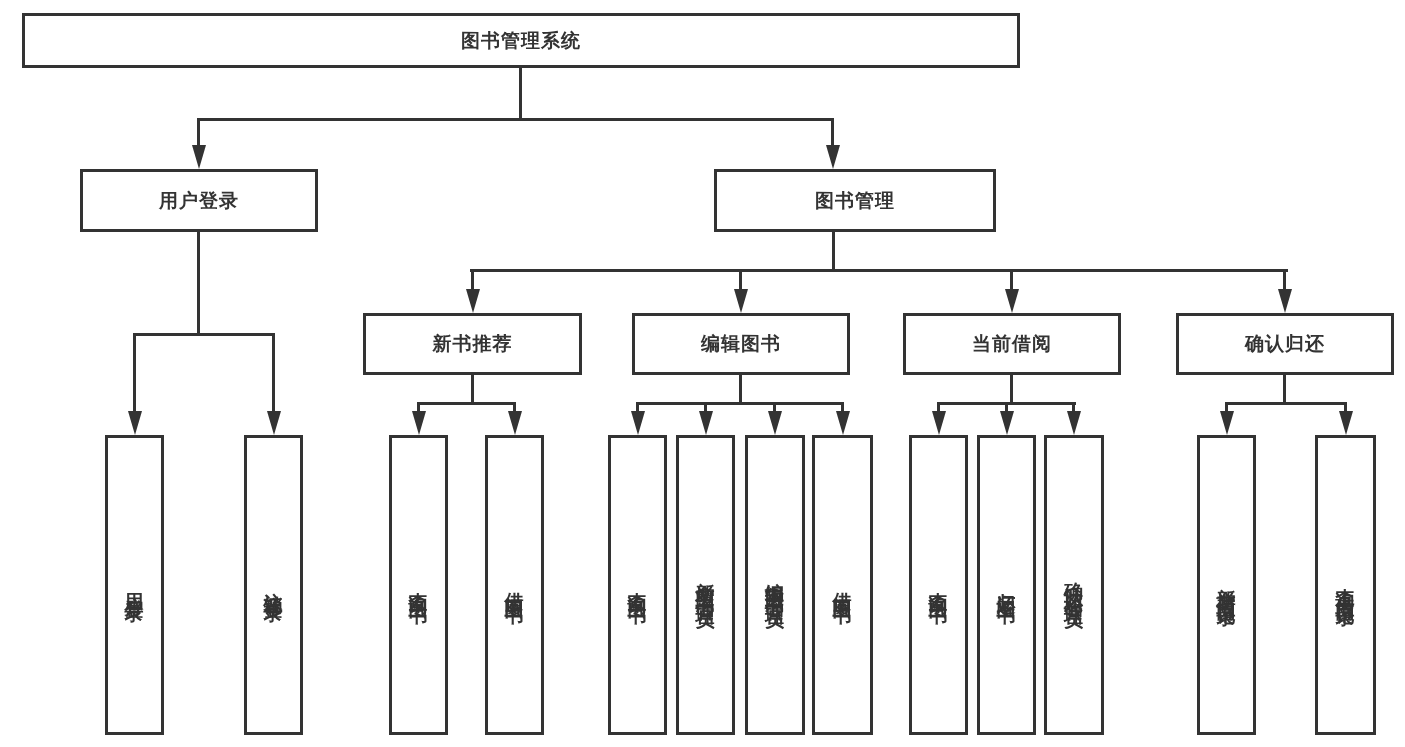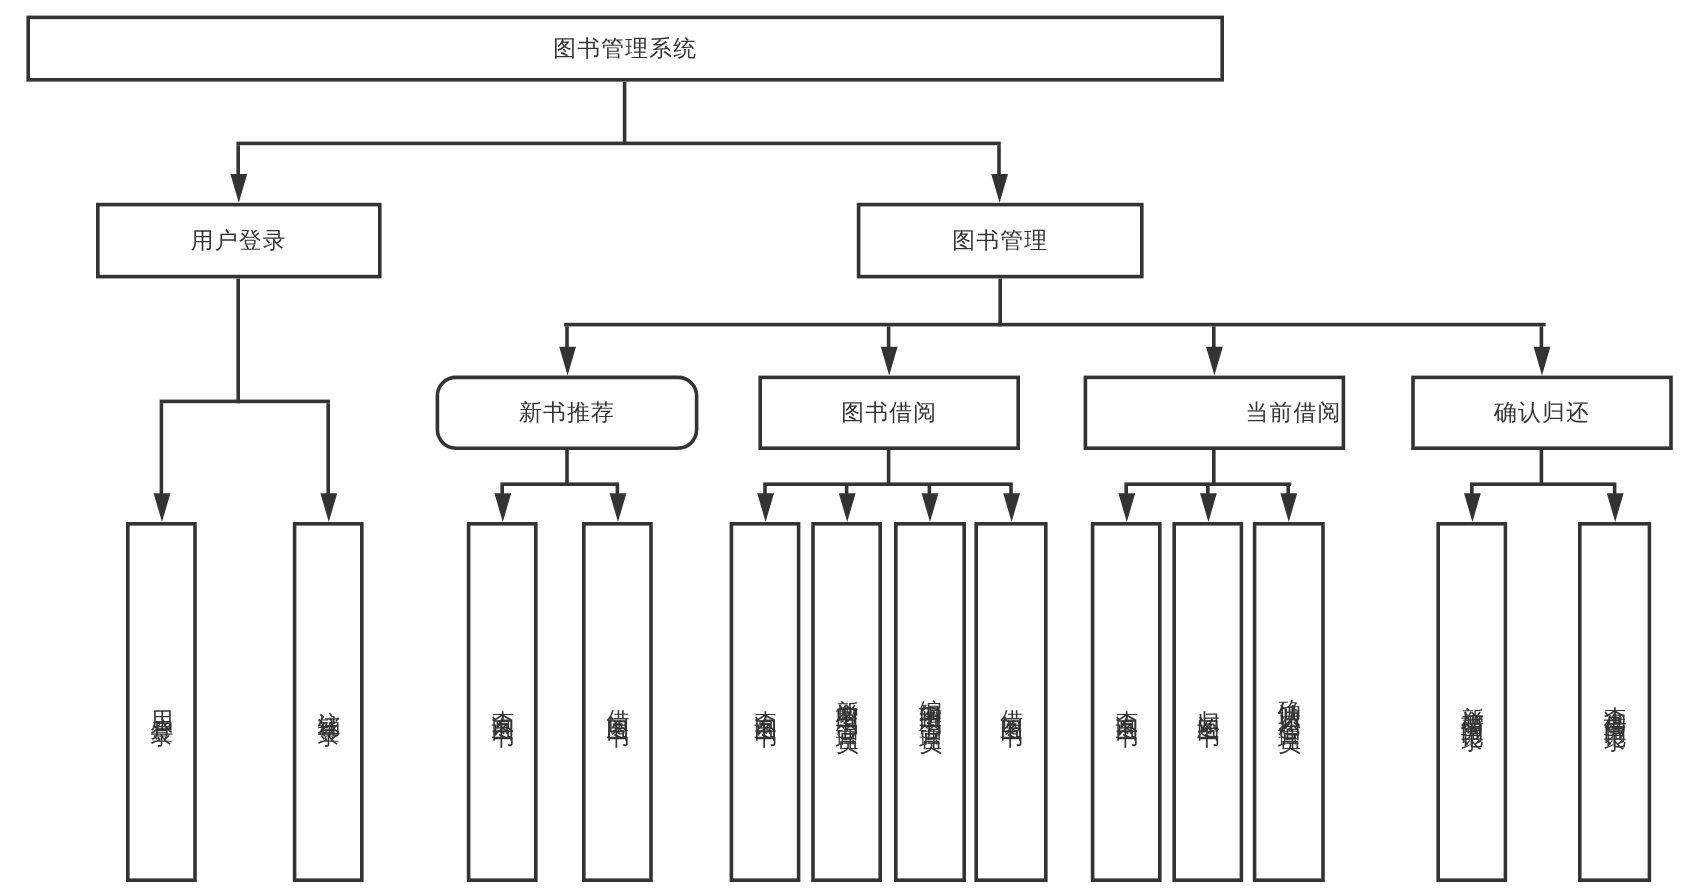--- a/index.html
+++ b/index.html
@@ -2,20 +2,21 @@
 <html><head>
 <meta charset="utf-8">
 <style>
   html,body{margin:0;padding:0;background:#ffffff;}
   #canvas{
     position:relative;
     width:1405px;height:747px;
     background:#ffffff;
     font-family:"Liberation Sans", sans-serif;
     overflow:hidden;
+    font-weight:bold;
   }
   .node{
     position:absolute;
     box-sizing:border-box;
     border:3px solid #333333;
     background:#ffffff;
     color:#333333;
     display:flex;
     align-items:center;
     justify-content:center;
@@ -70,21 +71,21 @@
   <div class="vline" style="left:519px;top:68px;height:52px;"></div>
   <div class="hline" style="left:197px;top:118px;width:637px;"></div>
   <div class="vline" style="left:197px;top:121px;height:26px;"></div>
   <div class="arrow" style="left:192px;top:145px;"></div>
   <div class="vline" style="left:831px;top:121px;height:26px;"></div>
   <div class="arrow" style="left:826px;top:145px;"></div>
 
   <div class="node" style="left:80px;top:169px;width:238px;height:63px;">
     <span>用户登录</span>
   </div>
-  <div class="node" style="left:714px;top:169px;width:239px;height:63px;">
+  <div class="node" style="left:714px;top:169px;width:282px;height:63px;">
     <span>图书管理</span>
   </div>
 
   <div class="vline" style="left:197px;top:232px;height:104px;"></div>
   <div class="hline" style="left:133px;top:333px;width:142px;"></div>
   <div class="vline" style="left:133px;top:336px;height:77px;"></div>
   <div class="arrow" style="left:128px;top:411px;"></div>
   <div class="vline" style="left:272px;top:336px;height:77px;"></div>
   <div class="arrow" style="left:267px;top:411px;"></div>
 
@@ -92,27 +93,27 @@
   <div class="hline" style="left:470px;top:269px;width:818px;"></div>
   <div class="vline" style="left:471px;top:272px;height:19px;"></div>
   <div class="arrow" style="left:466px;top:289px;"></div>
   <div class="vline" style="left:739px;top:272px;height:19px;"></div>
   <div class="arrow" style="left:734px;top:289px;"></div>
   <div class="vline" style="left:1010px;top:272px;height:19px;"></div>
   <div class="arrow" style="left:1005px;top:289px;"></div>
   <div class="vline" style="left:1283px;top:272px;height:19px;"></div>
   <div class="arrow" style="left:1278px;top:289px;"></div>
 
-  <div class="node" style="left:363px;top:313px;width:219px;height:62px;border-radius:17px;">
+  <div class="node" style="left:363px;top:313px;width:219px;height:62px;">
     <span>新书推荐</span>
   </div>
   <div class="node" style="left:632px;top:313px;width:218px;height:62px;">
-    <span>图书借阅</span>
+    <span>编辑图书</span>
   </div>
-  <div class="node" style="left:903px;top:313px;width:218px;height:62px;justify-content:flex-end;">
+  <div class="node" style="left:903px;top:313px;width:218px;height:62px;">
     <span>当前借阅</span>
   </div>
   <div class="node" style="left:1176px;top:313px;width:218px;height:62px;">
     <span>确认归还</span>
   </div>
 
   <div class="vline" style="left:471px;top:375px;height:29px;"></div>
   <div class="hline" style="left:417px;top:402px;width:99px;"></div>
   <div class="vline" style="left:417px;top:405px;height:8px;"></div>
   <div class="arrow" style="left:412px;top:411px;"></div>

